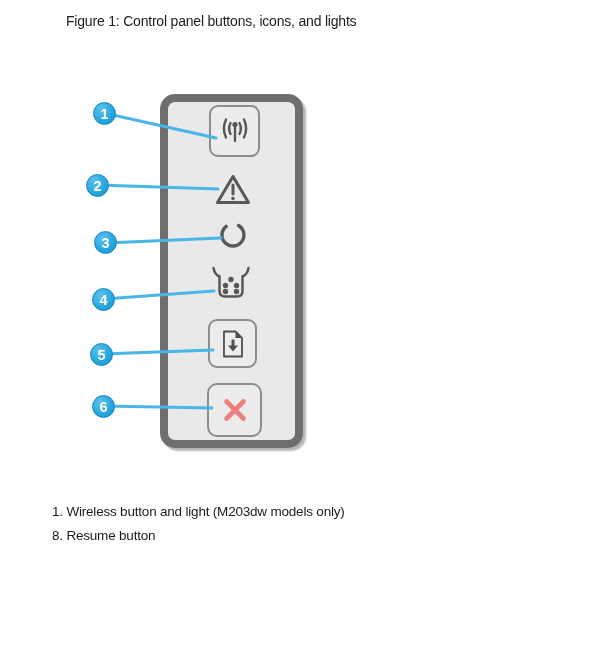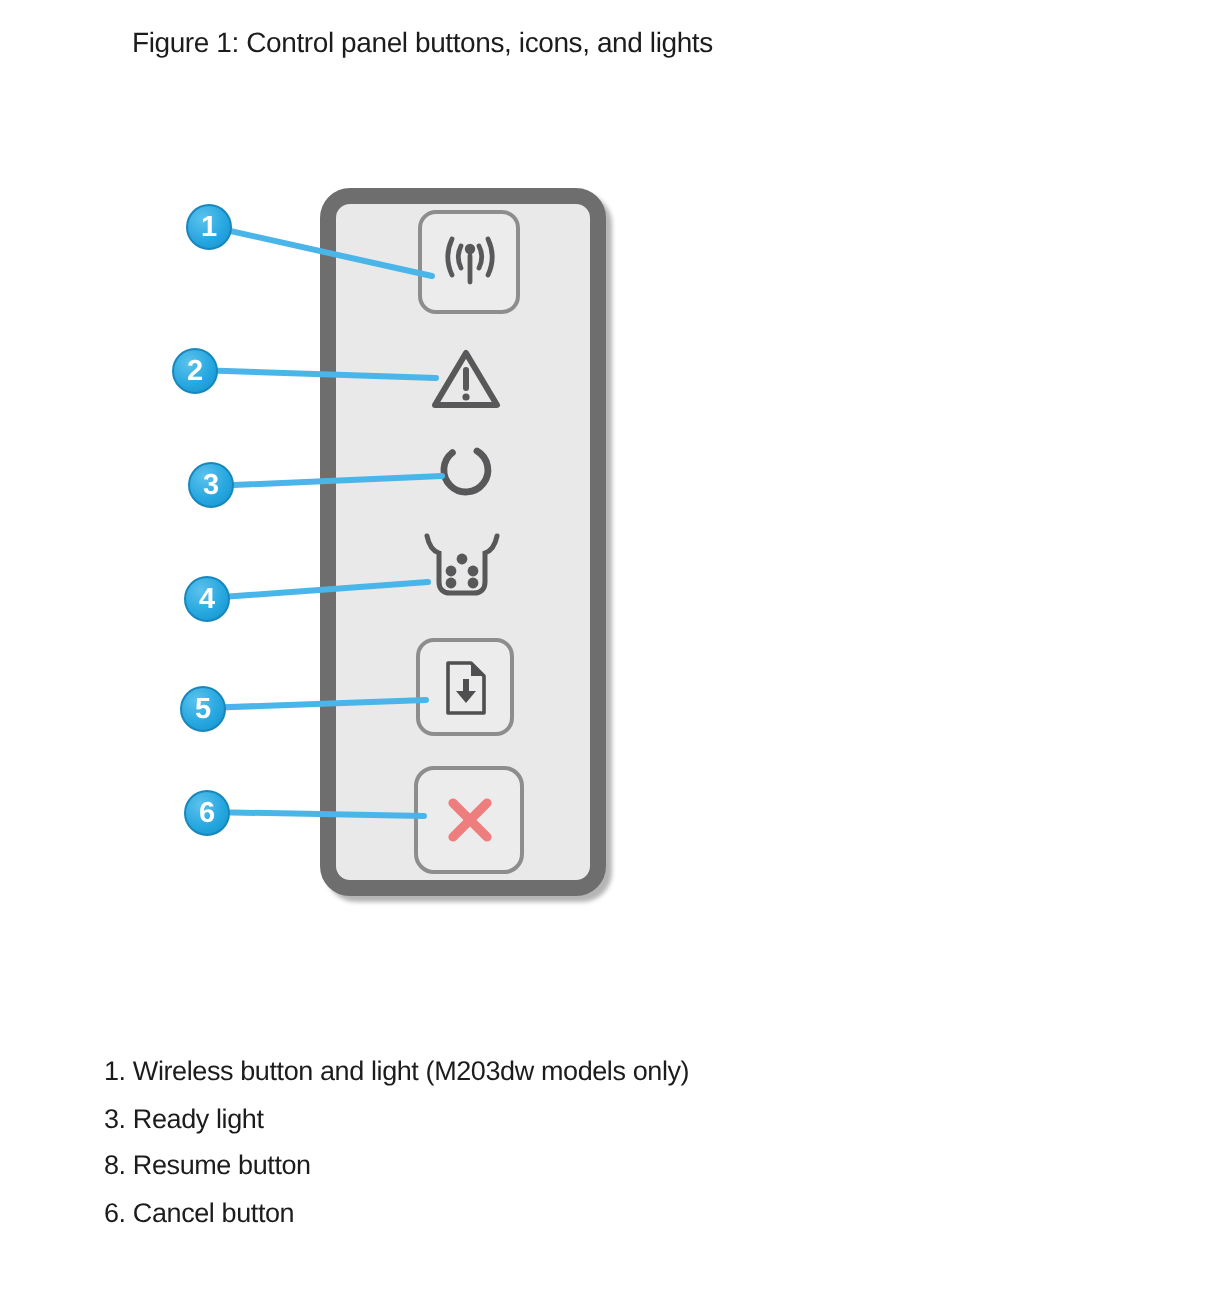--- a/index.html
+++ b/index.html
@@ -56,21 +56,21 @@
     display:flex;align-items:center;justify-content:center;
     color:#ffffff;font-size:14.5px;font-weight:bold;
   }
   .co-1{left:93px;top:102px;}
   .co-2{left:86px;top:174px;}
   .co-3{left:94px;top:231px;}
   .co-4{left:92px;top:288px;}
   .co-5{left:90px;top:343px;}
   .co-6{left:92px;top:395px;}
   .legend{
-    position:absolute;left:52px;top:524px;
+    position:absolute;left:52px;top:500px;
     font-size:13.5px;letter-spacing:-0.2px;line-height:23.6px;
     color:var(--text-dark);
   }
   .legend div{white-space:nowrap;}
   svg{display:block;}
 </style>
 </head>
 <body>
 
 <div class="figure-title">Figure 1: Control panel buttons, icons, and lights</div>
@@ -146,16 +146,14 @@
 
 <div class="callout co-1">1</div>
 <div class="callout co-2">2</div>
 <div class="callout co-3">3</div>
 <div class="callout co-4">4</div>
 <div class="callout co-5">5</div>
 <div class="callout co-6">6</div>
 
 <div class="legend">
   <div>1. Wireless button and light (M203dw models only)</div>
-  <div>3. Ready light</div>
   <div>8. Resume button</div>
-  <div>6. Cancel button</div>
 </div>
 
 </body></html>

